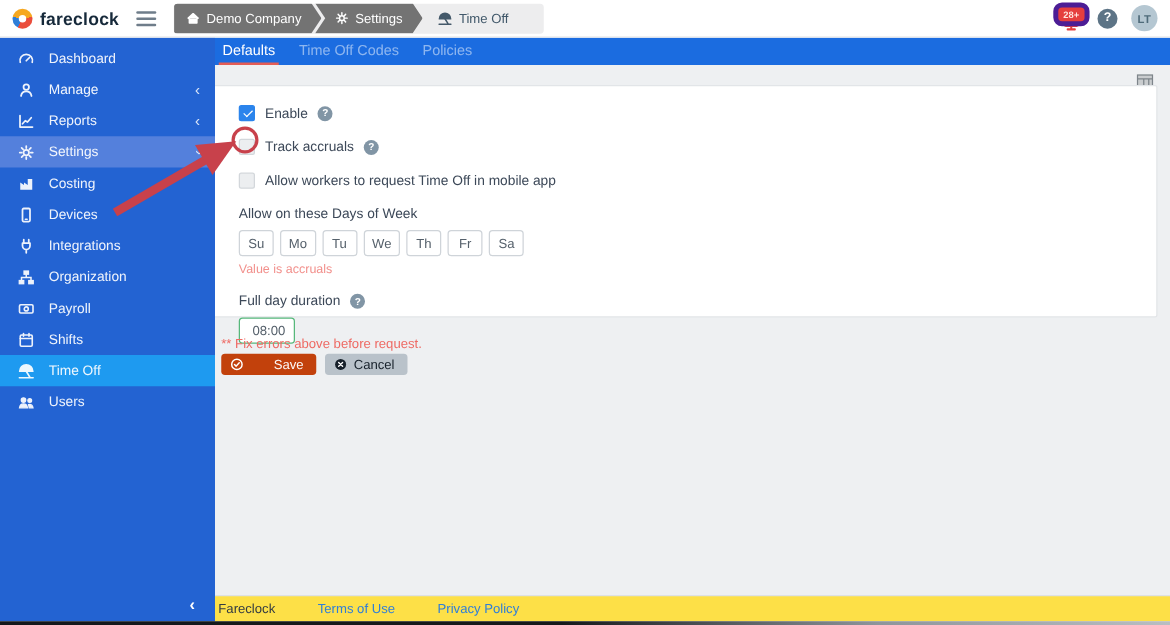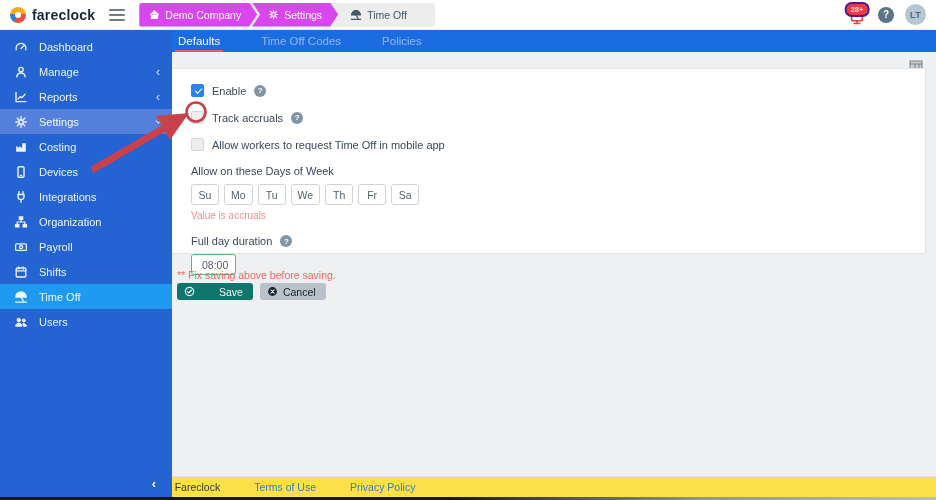--- a/index.html
+++ b/index.html
@@ -9,44 +9,44 @@
   
   .topbar { position:absolute; top:0; left:0; right:0; height:30px; background:#fff; border-bottom:1px solid #ececec; display:flex; align-items:center; padding:0 10px 0 10px; z-index:5; }
   .logo { display:flex; align-items:center; gap:6px; }
   .logo-mark { width:16px; height:16px; border-radius:50%; background:conic-gradient(#f6a821 0 22%, #ea4e3d 22% 58%, #2f7ed8 58% 78%, #f6a821 78%); position:relative; }
   .logo-mark::after { content:""; position:absolute; left:5px; top:5px; width:6px; height:6px; border-radius:50%; background:#fff; }
   .logo-text { font-size:14px; font-weight:bold; color:#16293a; letter-spacing:.2px; }
   .hamburger { margin-left:14px; width:16px; height:12px; display:flex; flex-direction:column; justify-content:space-between; cursor:pointer; }
   .hamburger i { display:block; height:2px; background:#6f7d8a; border-radius:1px; }
   .crumbs { margin-left:14px; height:24px; background:#ededee; border-radius:3px; display:flex; align-items:center; padding-right:12px; }
   .crumb { height:24px; display:flex; align-items:center; gap:5px; font-size:10.5px; padding:0 16px 0 10px; white-space:nowrap; cursor:pointer; }
-  .crumb.dark { background:#d946ef; color:#fff; }
+  .crumb.dark { background:#737373; color:#fff; }
   .crumb.c1 { border-radius:3px 0 0 3px; clip-path:polygon(0 0, calc(100% - 8px) 0, 100% 50%, calc(100% - 8px) 100%, 0 100%); }
   .crumb.c2 { margin-left:-5px; clip-path:polygon(0 0, calc(100% - 8px) 0, 100% 50%, calc(100% - 8px) 100%, 0 100%, 8px 50%); padding-left:16px; }
   .crumb.c3 { color:#41586a; padding-left:12px; }
   .crumb svg { flex:none; }
   .top-right { margin-left:auto; display:flex; align-items:center; gap:11px; }
   .notif { position:relative; width:20px; height:20px; display:flex; align-items:flex-end; justify-content:center; cursor:pointer; }
-  .notif-badge { position:absolute; top:-3px; left:50%; transform:translateX(-50%); background:#e53e3e; color:#ffe3de; font-size:7.5px; font-weight:bold; padding:1px 4px; border-radius:7px; border:2px solid #4c1d95; z-index:2; line-height:9px; }
+  .notif-badge { position:absolute; top:-3px; left:50%; transform:translateX(-50%); background:#e53e3e; color:#ffe3de; font-size:7.5px; font-weight:bold; padding:1px 4px; border-radius:7px; border:4px solid #4c1d95; z-index:2; line-height:9px; }
   .help-circle { width:16px; height:16px; border-radius:50%; background:#5d7486; color:#fff; font-size:10px; font-weight:bold; display:flex; align-items:center; justify-content:center; cursor:pointer; }
   .avatar { width:21px; height:21px; border-radius:50%; background:#b5c7d2; color:#4f6b7a; font-size:9px; font-weight:bold; display:flex; align-items:center; justify-content:center; letter-spacing:.4px; cursor:pointer; }
 
   
   .sidebar { position:absolute; top:30px; left:0; width:172px; bottom:3px; background:#2363d2; padding-top:4px; z-index:4; }
   .side-item { height:25px; display:flex; align-items:center; gap:11px; padding:0 12px 0 14px; color:rgba(255,255,255,.93); font-size:11px; cursor:pointer; }
   .side-item .sicon { width:14px; height:14px; flex:none; opacity:.92; }
   .side-item.row-expanded { background:#5480dc; }
   .side-item.row-active { background:#1e9af0; }
   .schev { margin-left:auto; font-size:12px; opacity:.9; line-height:1; }
   .side-item.row-expanded .schev { transform:rotate(-90deg); }
   .collapse-chev { position:absolute; bottom:7px; right:16px; color:#fff; font-size:13px; font-weight:bold; cursor:pointer; line-height:1; }
 
   
   .main { position:absolute; left:152px; top:30px; right:0; bottom:3px; background:#eef0f2; }
-  .tabbar { height:22px; background:#1b6ce0; display:flex; align-items:flex-end; gap:41px; padding-left:26px; }
+  .tabbar { height:22px; background:#1b6ce0; display:flex; align-items:flex-end; gap:19px; padding-left:26px; }
   .tab { color:rgba(255,255,255,.5); font-size:11.5px; padding-bottom:5px; position:relative; cursor:pointer; white-space:nowrap; }
   .tab.active { color:#fff; }
   .tab.active::after { content:""; position:absolute; left:-3px; right:-3px; bottom:0; height:2px; background:#e45c55; }
   .grid-icon { position:absolute; top:27px; right:13px; cursor:pointer; }
 
   .card { position:absolute; left:18px; right:10px; top:38px; height:186px; background:#fff; border:1px solid #e2e5e8; border-radius:2px; padding:15px 20px 0 20px; }
   .check-row { display:flex; align-items:center; gap:8px; margin-bottom:14px; font-size:11px; color:#3c4858; }
   .cb { width:13px; height:13px; border-radius:2px; background:#eceef0; border:1px solid #d3d7db; position:relative; flex:none; cursor:pointer; }
   .cb.checked { background:#2b84ec; border-color:#2b84ec; }
   .cb.checked::after { content:""; position:absolute; left:2.5px; top:3px; width:6px; height:3px; border-left:1.6px solid #fff; border-bottom:1.6px solid #fff; transform:rotate(-45deg); }
@@ -55,21 +55,21 @@
   .dow-label { margin:2px 0 7px 0; }
   .dow-row { display:flex; gap:5px; }
   .day-btn { min-width:28px; height:21px; padding:0 6px; border:1px solid #cfd4d9; border-radius:3px; background:#fff; font-size:10.5px; color:#55606b; display:flex; align-items:center; justify-content:center; cursor:pointer; }
   .small-error { color:#f2908c; font-size:10px; margin-top:5px; }
   .duration-label-row { display:flex; align-items:center; gap:8px; margin-top:14px; }
   .duration-input { display:block; margin-top:7px; width:45px; height:21px; border:1px solid #57b87b; border-radius:3px; font-size:10.5px; color:#55606b; padding-left:10px; outline:none; background:#fff; font-family:"Liberation Sans", sans-serif; }
 
   .save-error { position:absolute; top:239px; left:25px; color:#ee6a64; font-size:10.5px; }
   .actions { position:absolute; top:253px; left:25px; display:flex; gap:7px; }
   .btn { height:17px; border:none; border-radius:3px; font-size:10.5px; display:flex; align-items:center; gap:5px; padding:0 10px 0 7px; cursor:pointer; font-family:"Liberation Sans", sans-serif; }
-  .btn-save { background:#0f766e; color:rgba(255,255,255,.96);gap:24px; }
+  .btn-save { background:#c2410c; color:rgba(255,255,255,.96);gap:24px; }
   .btn-cancel { background:#b9c2ca; color:#16202a; }
 
   .footer { position:absolute; left:0; right:0; bottom:0; height:21px; background:#fde047; border-top:1px solid #dde1e4; display:flex; align-items:center; gap:34px; padding-left:12px; font-size:10.5px; }
   .footer .copy { color:#333b42; }
   .footer a { color:#2f7ed8; text-decoration:none; cursor:pointer; }
 
   .bottom-edge { position:absolute; left:0; bottom:0; height:3px; width:100%; background:linear-gradient(to right, #15181b 0%, #15181b 48%, #8e959b 75%, #b9bec2 100%); z-index:40; }
 
   .annotation { position:absolute; inset:0; z-index:60; pointer-events:none; }
 </style>
@@ -288,21 +288,21 @@
       <div class="duration-label-row">
         <span class="field-label">Full day duration</span>
         <span class="help-dot">
             <span>?</span>
           </span>
       </div>
       <input class="duration-input" type="text" value="08:00" style="">
 
     </section>
 
-    <div class="save-error">** Fix saving above before saving.</div>
+    <div class="save-error">** Fix errors above before request.</div>
 
     <div class="actions">
       <button class="btn btn-save">
         <svg width="11" height="11" viewBox="0 0 14 14" fill="none" stroke="#fff" stroke-width="1.5" stroke-linecap="round">
             <circle cx="7" cy="7" r="5.3"></circle>
             <path d="M4.6 7.2l1.6 1.6 3.2-3.4"></path>
           </svg>
         <span>Save</span>
       </button>
       <button class="btn btn-cancel">

